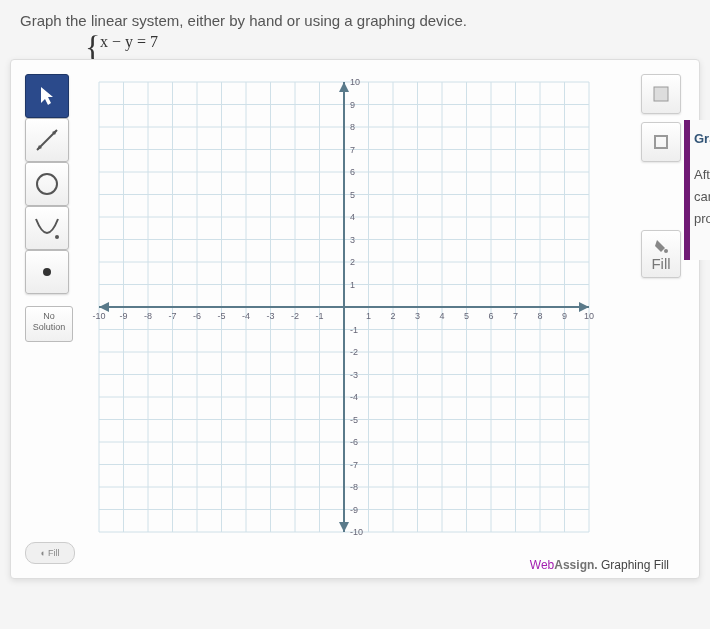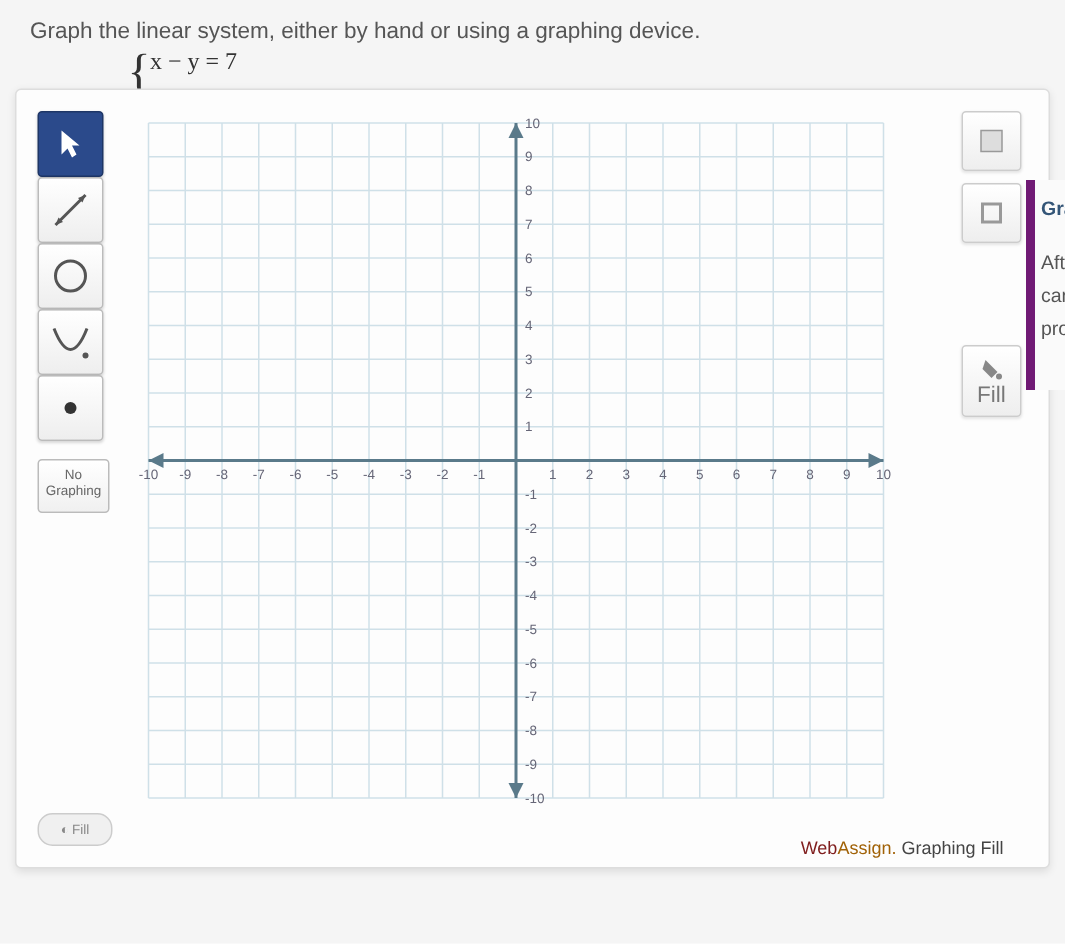--- a/index.html
+++ b/index.html
@@ -129,22 +129,22 @@
       width: 510px;
       height: 470px;
     }
     .attribution {
       position: absolute;
       right: 30px;
       bottom: 6px;
       font-size: 12px;
       color: #444;
     }
-    .attribution .web { color: #7f1d1d; font-weight: normal; }
-    .attribution .assign { color: #a16207; font-weight: normal; }
+    .attribution .web { color: #a21caf; font-weight: normal; }
+    .attribution .assign { color: #737373; font-weight: bold; }
     .side-text {
       position: absolute;
       right: 0;
       top: 120px;
       width: 26px;
       overflow: hidden;
       font-size: 13px;
       color: #555;
       line-height: 22px;
       padding-left: 4px;
@@ -190,21 +190,21 @@
           <circle cx="25" cy="24" r="2" fill="#555"></circle>
         </svg>
     </div>
     <div class="tool-btn">
       <svg width="20" height="20" viewBox="0 0 20 20">
           <circle cx="10" cy="10" r="4" fill="#333"></circle>
         </svg>
     </div>
     <div class="no-solution-btn">
       <div>No</div>
-      <div>Graphing</div>
+      <div>Solution</div>
     </div>
   </div>
 
   <div class="help-btn">
     <span>◐</span>
     <span>Fill</span>
   </div>
 
   <div class="toolbar-right">
     <div class="right-btn">

